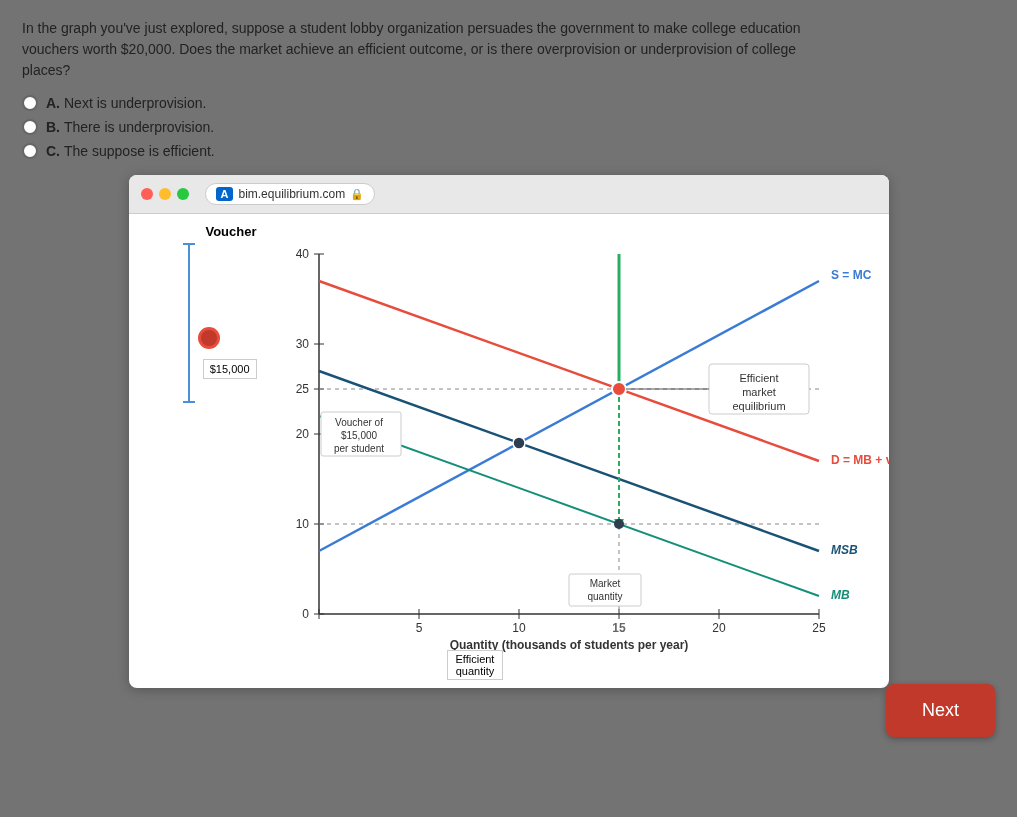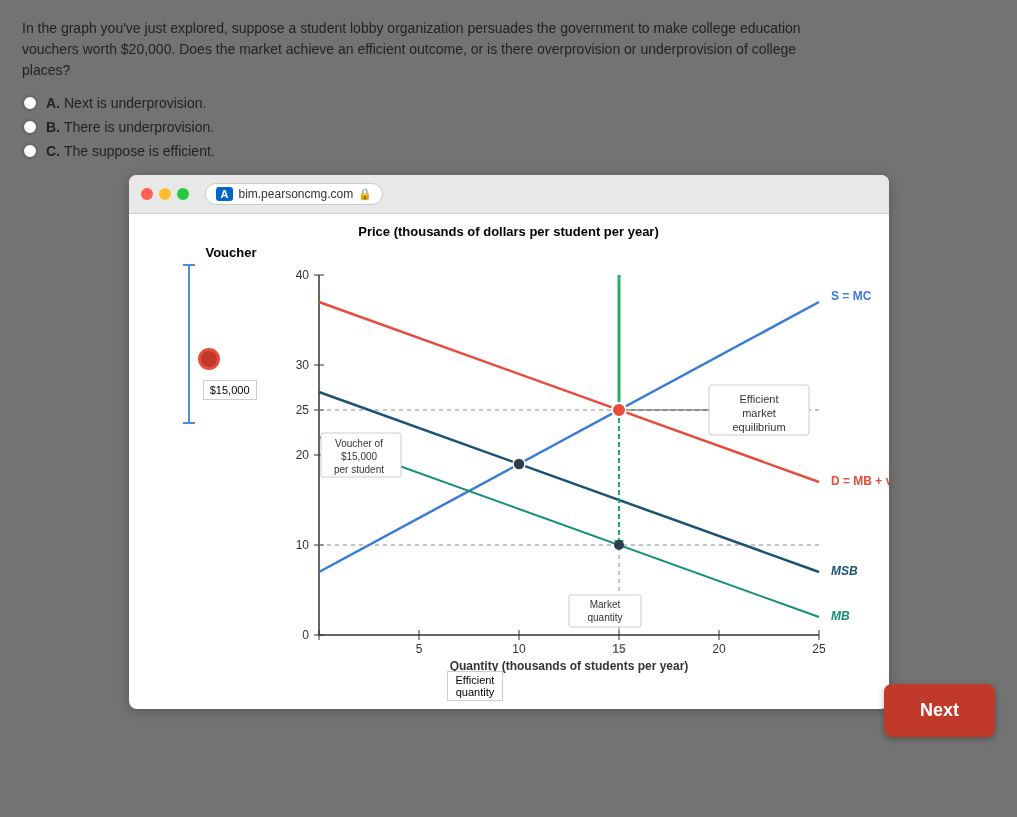--- a/index.html
+++ b/index.html
@@ -118,21 +118,21 @@
     .next-button {
       position: absolute;
       right: 22px;
       bottom: 80px;
       background: #c0392b;
       color: white;
       border: none;
       border-radius: 8px;
       padding: 16px 36px;
       font-size: 18px;
-      font-weight: bold;
+      font-weight: normal;
       cursor: pointer;
       box-shadow: 0 2px 6px rgba(0,0,0,0.3);
     }
   </style>
 </head>
 <body>
 
 <div class="main-container">
 
   <p class="question-text">In the graph you've just explored, suppose a student lobby organization persuades the government to make college education vouchers worth $20,000. Does the market achieve an efficient outcome, or is there overprovision or underprovision of college places?</p>
@@ -156,27 +156,26 @@
   </div>
 
   <div class="browser-window">
     <div class="browser-titlebar">
       <div class="dot dot-red"></div>
       <div class="dot dot-yellow"></div>
       <div class="dot dot-green"></div>
       <div class="url-bar">
 
         <span style="background:#0066cc;color:white;font-weight:bold;font-size:11px;padding:1px 5px;border-radius:3px;">A</span>
-        <span>bim.pearsoncmg.com</span>
+        <span>bim.equilibrium.com</span>
         <span class="lock-icon">🔒</span>
       </div>
     </div>
 
     <div class="chart-area">
-      <div class="chart-title">Price (thousands of dollars per student per year)</div>
 
       <div style="position:relative; padding-left: 110px;">
 
         
         <div style="position:absolute; left:0; top:0; width:108px; display:flex; flex-direction:column; align-items:flex-end;">
           <div style="font-size:13px; font-weight:600; margin-bottom:4px;">Voucher</div>
           <div style="display:flex; align-items:stretch; gap:4px;">
 
             <div style="display:flex; flex-direction:column; align-items:center; width:20px;">
               <div style="width:2px; background:#4a90d9; height:160px; position:relative;">

